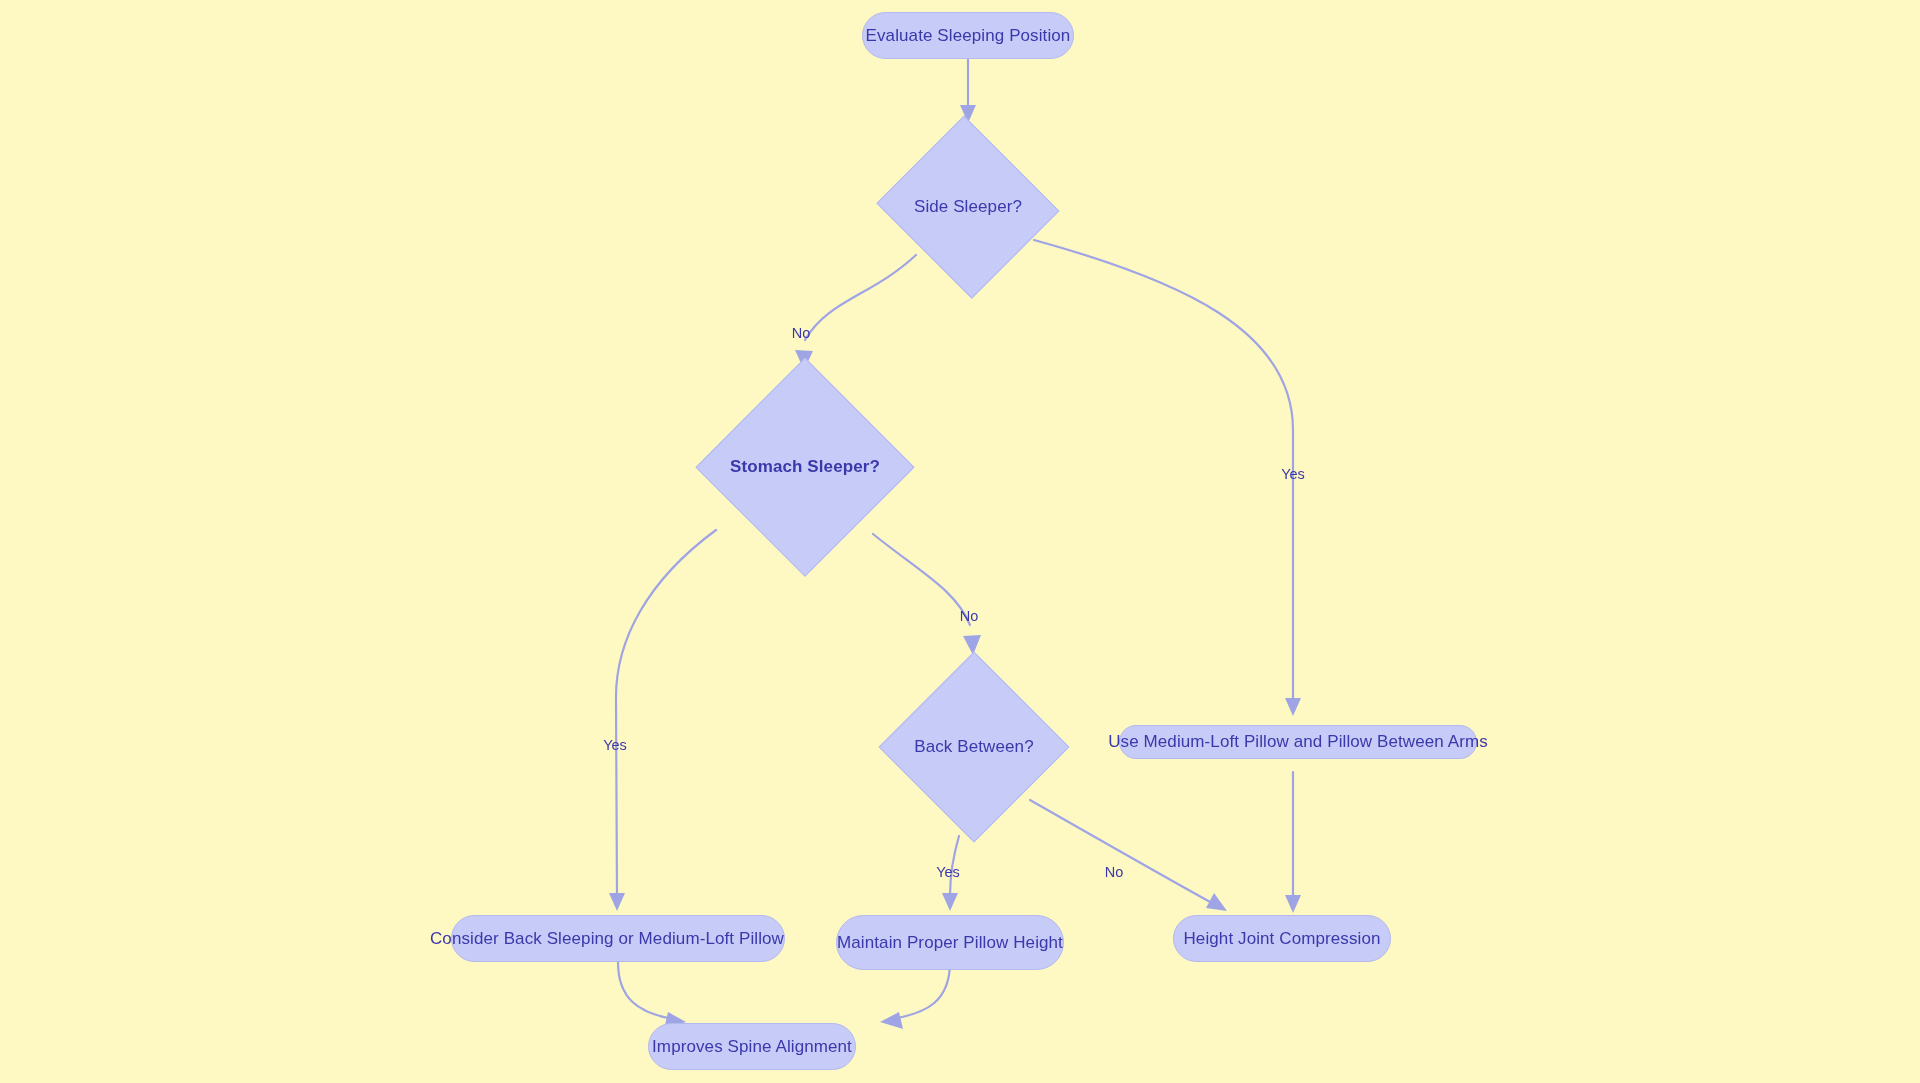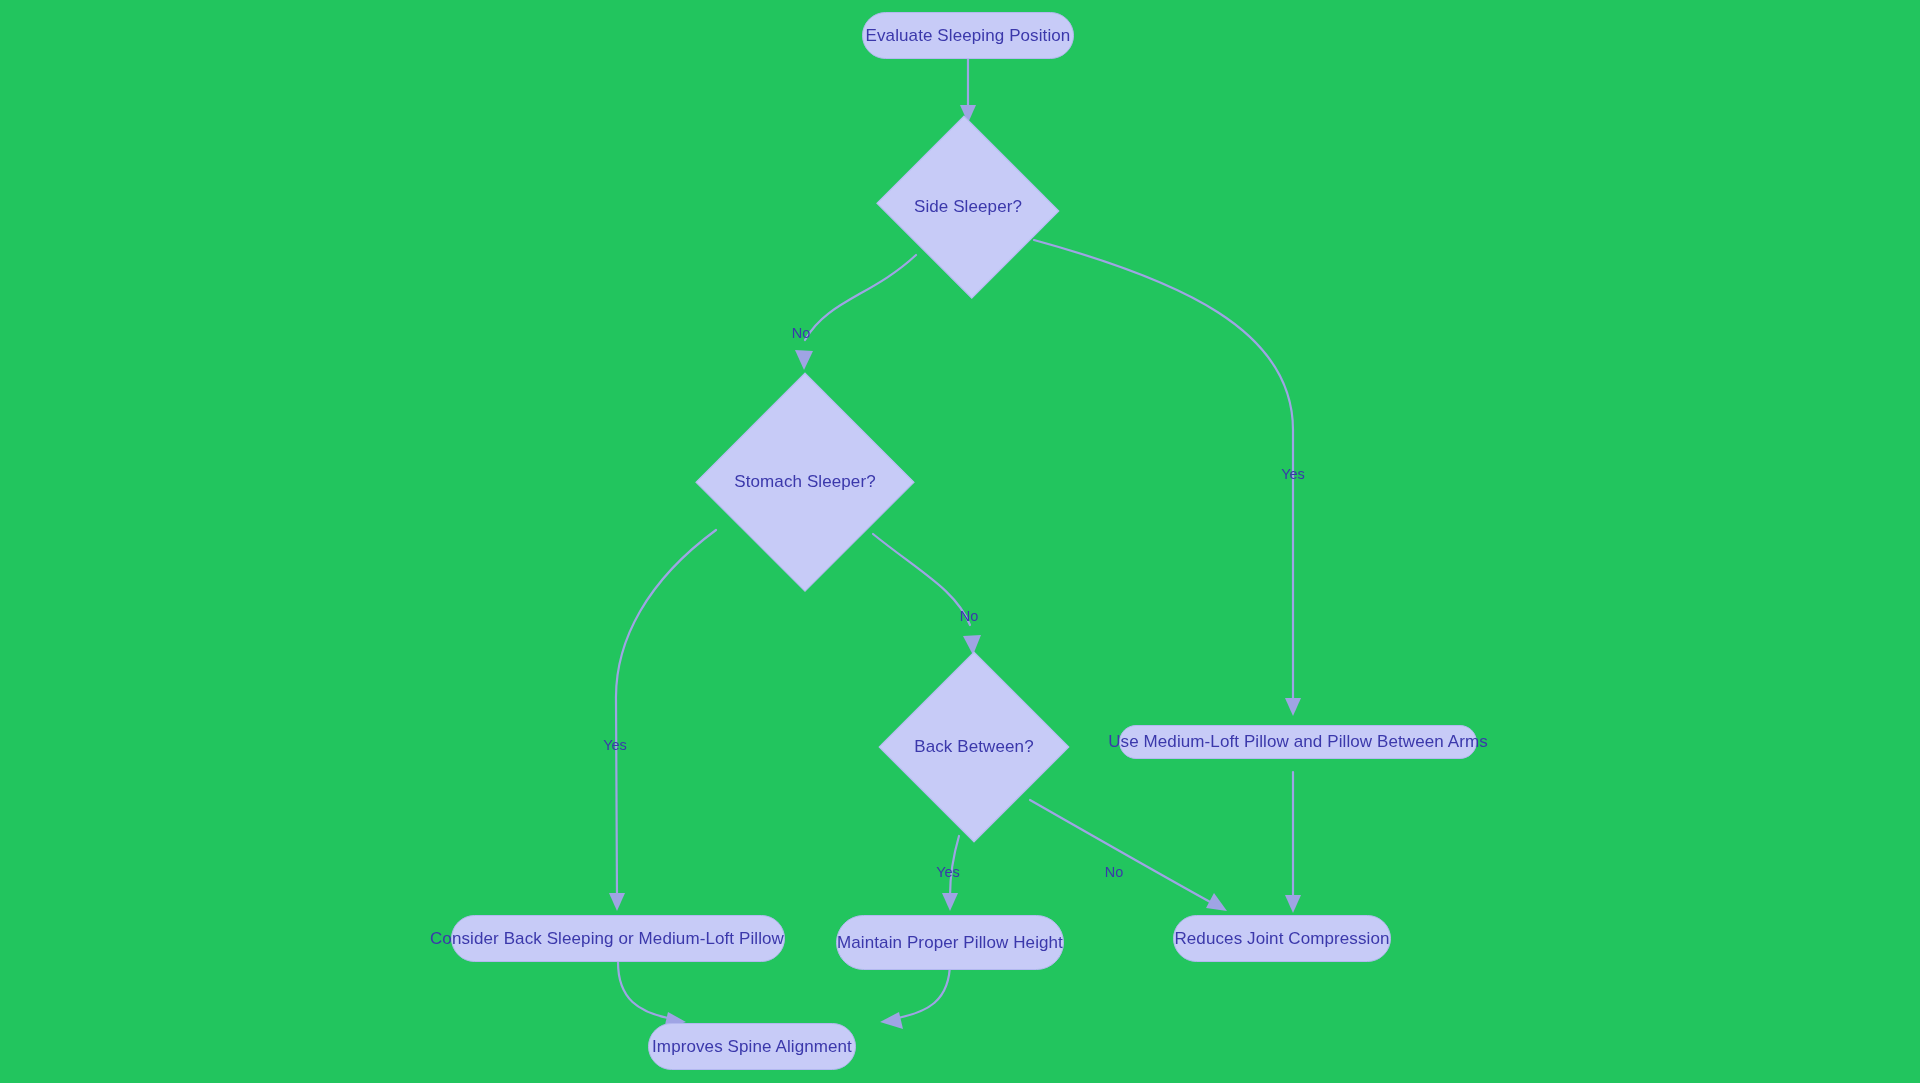--- a/index.html
+++ b/index.html
@@ -10,21 +10,21 @@
   body {
     width: 1920px;
     height: 1083px;
     overflow: hidden;
     font-family: "Liberation Sans", sans-serif;
   }
   #flowchart-root {
     position: relative;
     width: 1920px;
     height: 1083px;
-    background: #22c55e;
+    background: #fef9c3;
   }
   #edge-layer {
     position: absolute;
     left: 0;
     top: 0;
     width: 1920px;
     height: 1083px;
   }
   .edge-path {
     fill: none;
@@ -130,21 +130,21 @@
     <span>Evaluate Sleeping Position</span>
   </div>
 
   <div class="node node-diamond" style="left:874px; top:121px; width:188px; height:172px;">
     <div class="diamond-shape">
         <div></div>
       </div>
     <span class="diamond-label">Side Sleeper?</span>
   </div>
 
-  <div class="node node-diamond" style="left:697px; top:374px; width:216px; height:216px;">
+  <div class="node node-diamond" style="left:697px; top:359px; width:216px; height:216px;font-weight:bold;">
     <div class="diamond-shape">
         <div></div>
       </div>
     <span class="diamond-label">Stomach Sleeper?</span>
   </div>
 
   <div class="node node-diamond" style="left:880px; top:653px; width:188px; height:188px;">
     <div class="diamond-shape">
         <div></div>
       </div>
@@ -157,21 +157,21 @@
 
   <div class="node node-rounded" style="left:451px; top:915px; width:334px; height:47px;justify-content:flex-end;">
     <span>Consider Back Sleeping or Medium-Loft Pillow</span>
   </div>
 
   <div class="node node-rounded" style="left:836px; top:915px; width:228px; height:55px;">
     <span>Maintain Proper Pillow Height</span>
   </div>
 
   <div class="node node-rounded" style="left:1173px; top:915px; width:218px; height:47px;">
-    <span>Reduces Joint Compression</span>
+    <span>Height Joint Compression</span>
   </div>
 
   <div class="node node-rounded" style="left:648px; top:1023px; width:208px; height:47px;">
     <span>Improves Spine Alignment</span>
   </div>
 
   <span class="edge-label" style="left:801px;  top:333px;">No</span>
   <span class="edge-label" style="left:1293px; top:474px;">Yes</span>
   <span class="edge-label" style="left:615px;  top:745px;">Yes</span>
   <span class="edge-label" style="left:969px;  top:616px;">No</span>

